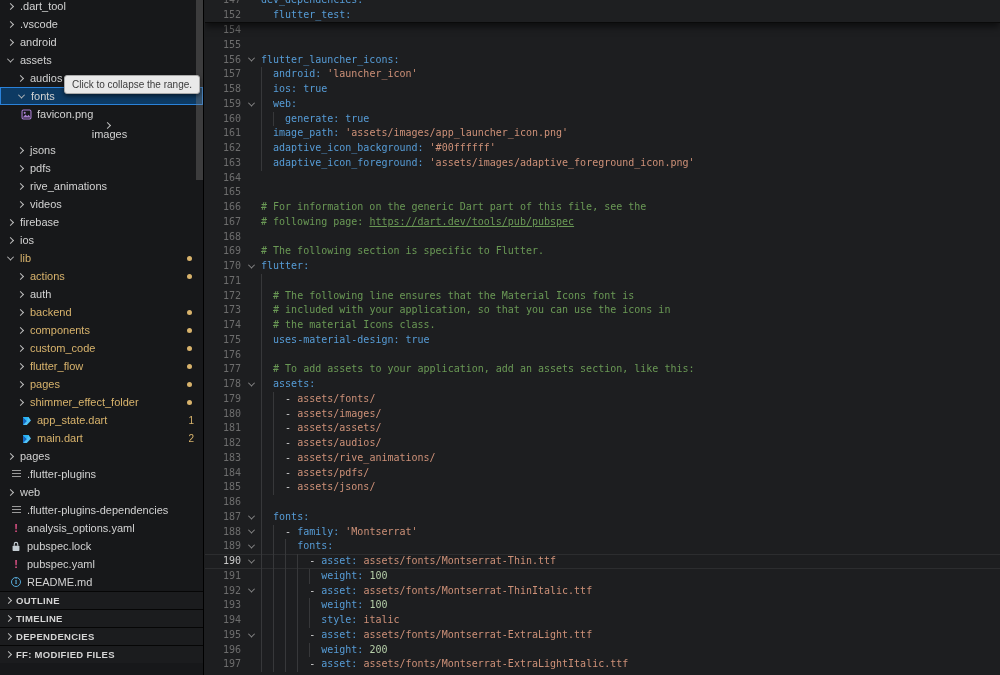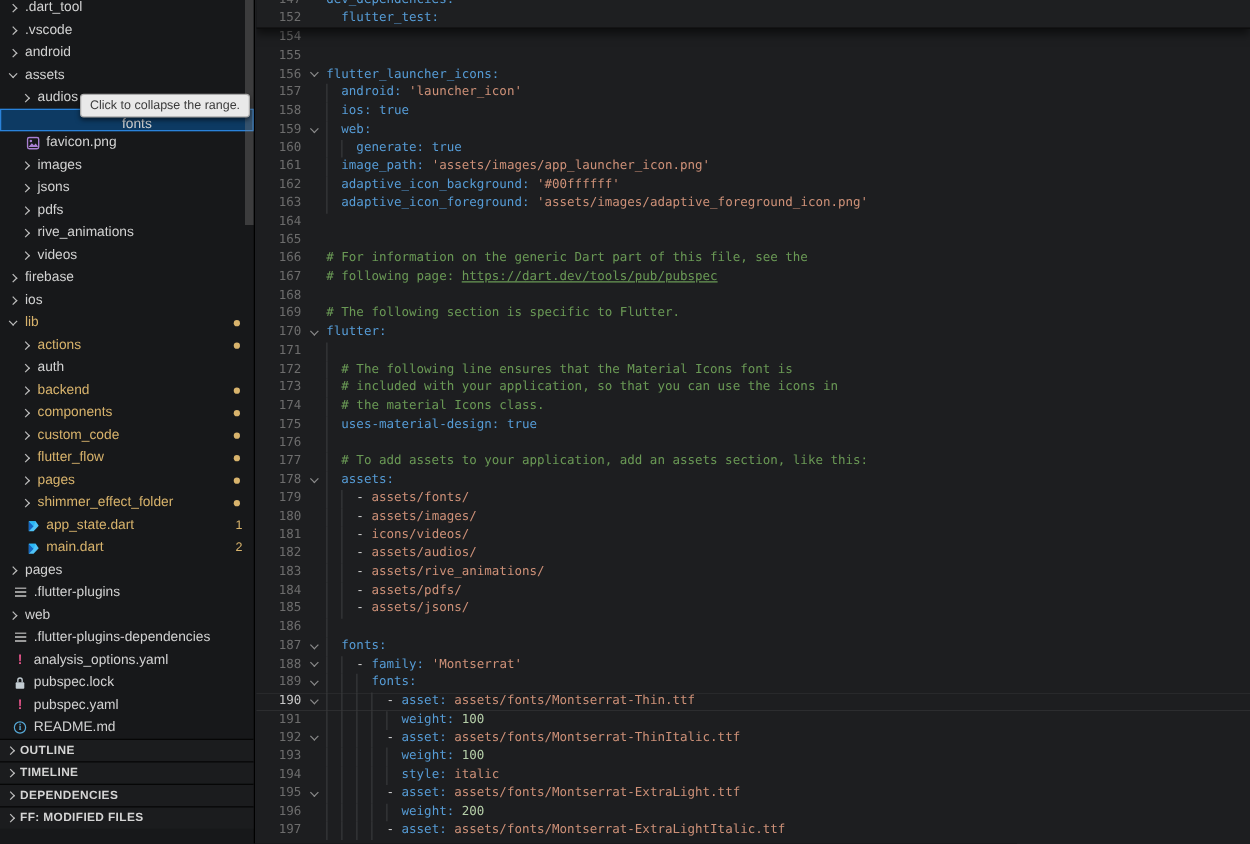--- a/index.html
+++ b/index.html
@@ -15,21 +15,21 @@
   .sidebar {
     position:absolute; left:0; top:0; width:204px; height:675px;
     background:#17181a; overflow:hidden; border-right:1px solid #000;
   }
   .tree { margin-top:-3px; }
   .srow {
     position:relative; height:18px; display:flex; align-items:center;
     color:#d2d2d2; font-size:11px; cursor:pointer; white-space:nowrap;
   }
   .srow.selected {
-    background:#0d3a63; border:1px solid #2a82da;flex-direction:column;
+    background:#0d3a63; border:1px solid #2a82da;
   }
   .lbl { color:#d2d2d2; }
   .lbl.mod { color:#d8b36c; }
   .flexfill { flex:1; }
   .dot { width:5px; height:5px; border-radius:50%; background:#d8b36c; margin-right:11px; }
   .badge { color:#d8b36c; font-size:10px; margin-right:9px; }
 
   
   .chv { display:inline-block; width:5px; height:5px;
          border-right:1.2px solid #bdbdbd; border-bottom:1.2px solid #bdbdbd;
@@ -135,21 +135,21 @@
           <span class="ficon">
             <svg width="11" height="11" viewBox="0 0 16 16">
               <rect x="1.5" y="1.5" width="13" height="13" rx="2" fill="none" stroke="#a97fd1" stroke-width="1.6"></rect>
               <circle cx="5.4" cy="5.6" r="1.5" fill="#a97fd1"></circle>
               <path d="M2.5 12.5 L6.5 8 L9 10.5 L11 8.5 L13.5 11.5 L13.5 12.5 Z" fill="#a97fd1"></path>
             </svg>
           </span>
           <span class="lbl">favicon.png</span>
           <span class="flexfill"></span>
         </div>
-        <div class="srow" style="padding-left: 16px;">
+        <div class="srow" style="padding-left: 16px; flex-direction: column;">
           <span class="chv right"></span>
           <span class="lbl">images</span>
           <span class="flexfill"></span>
         </div>
         <div class="srow" style="padding-left: 16px;">
           <span class="chv right"></span>
           <span class="lbl">jsons</span>
           <span class="flexfill"></span>
         </div>
         <div class="srow" style="padding-left: 16px;">
@@ -475,21 +475,21 @@
           <span class="code"><span class="guide" style="left: 0px;"></span><span class="guide" style="left: 12.04px;"></span>    <span class="tk-pln">- </span><span class="tk-str">assets/fonts/</span></span>
         </div>
         <div class="cl">
           <span class="ln">180</span>
           <span class="fold"></span>
           <span class="code"><span class="guide" style="left: 0px;"></span><span class="guide" style="left: 12.04px;"></span>    <span class="tk-pln">- </span><span class="tk-str">assets/images/</span></span>
         </div>
         <div class="cl">
           <span class="ln">181</span>
           <span class="fold"></span>
-          <span class="code"><span class="guide" style="left: 0px;"></span><span class="guide" style="left: 12.04px;"></span>    <span class="tk-pln">- </span><span class="tk-str">icons/videos/</span></span>
+          <span class="code"><span class="guide" style="left: 0px;"></span><span class="guide" style="left: 12.04px;"></span>    <span class="tk-pln">- </span><span class="tk-str">assets/assets/</span></span>
         </div>
         <div class="cl">
           <span class="ln">182</span>
           <span class="fold"></span>
           <span class="code"><span class="guide" style="left: 0px;"></span><span class="guide" style="left: 12.04px;"></span>    <span class="tk-pln">- </span><span class="tk-str">assets/audios/</span></span>
         </div>
         <div class="cl">
           <span class="ln">183</span>
           <span class="fold"></span>
           <span class="code"><span class="guide" style="left: 0px;"></span><span class="guide" style="left: 12.04px;"></span>    <span class="tk-pln">- </span><span class="tk-str">assets/rive_animations/</span></span>

